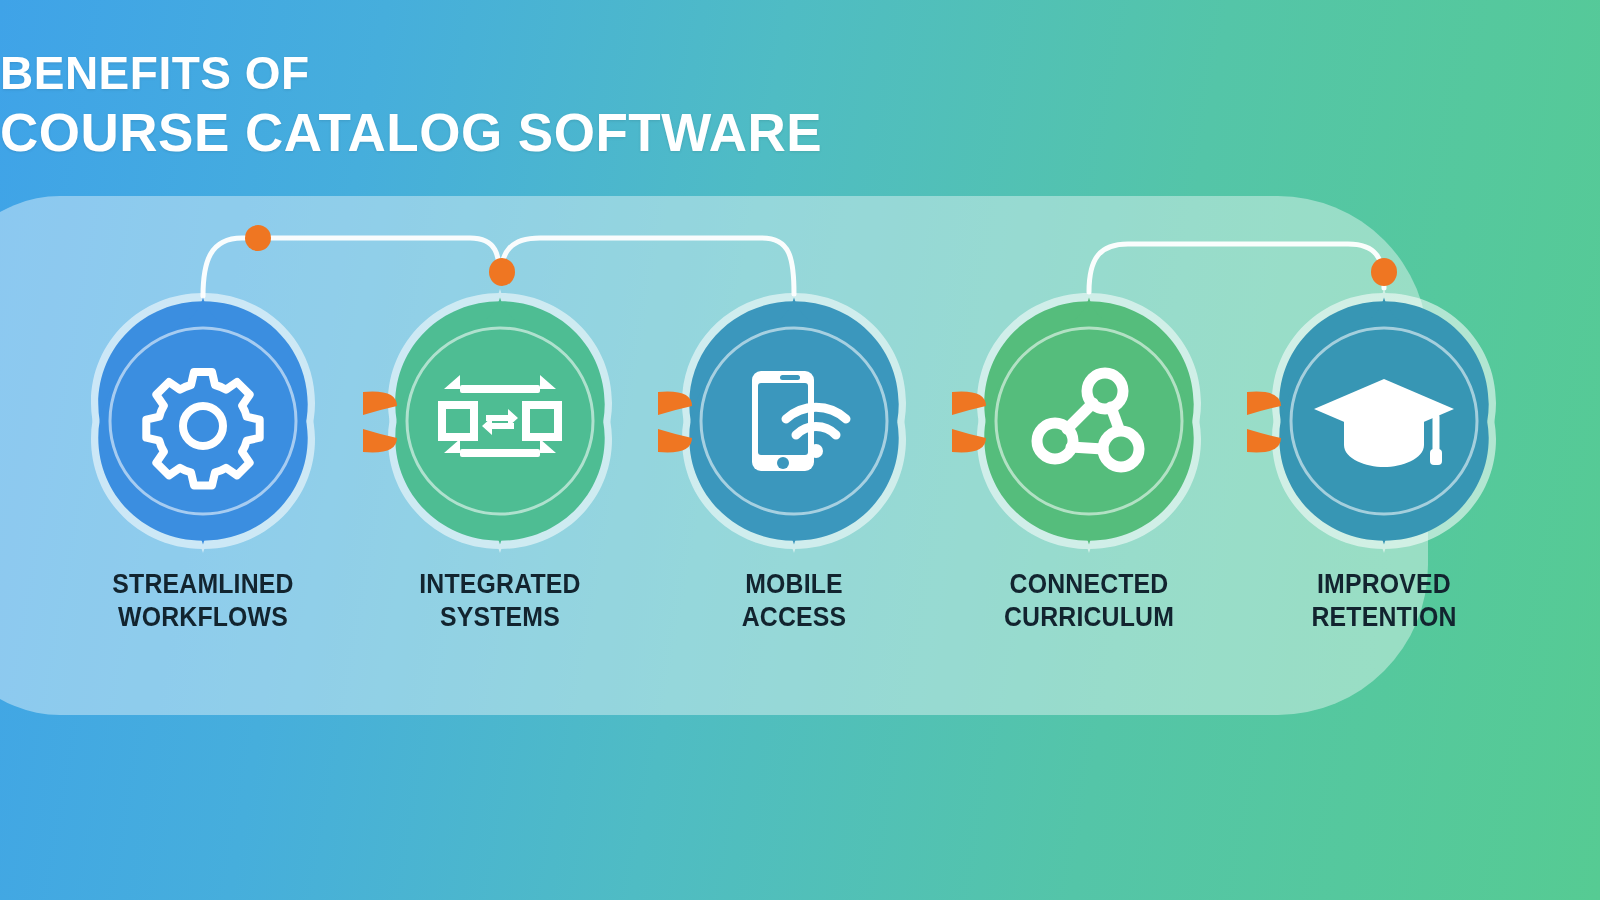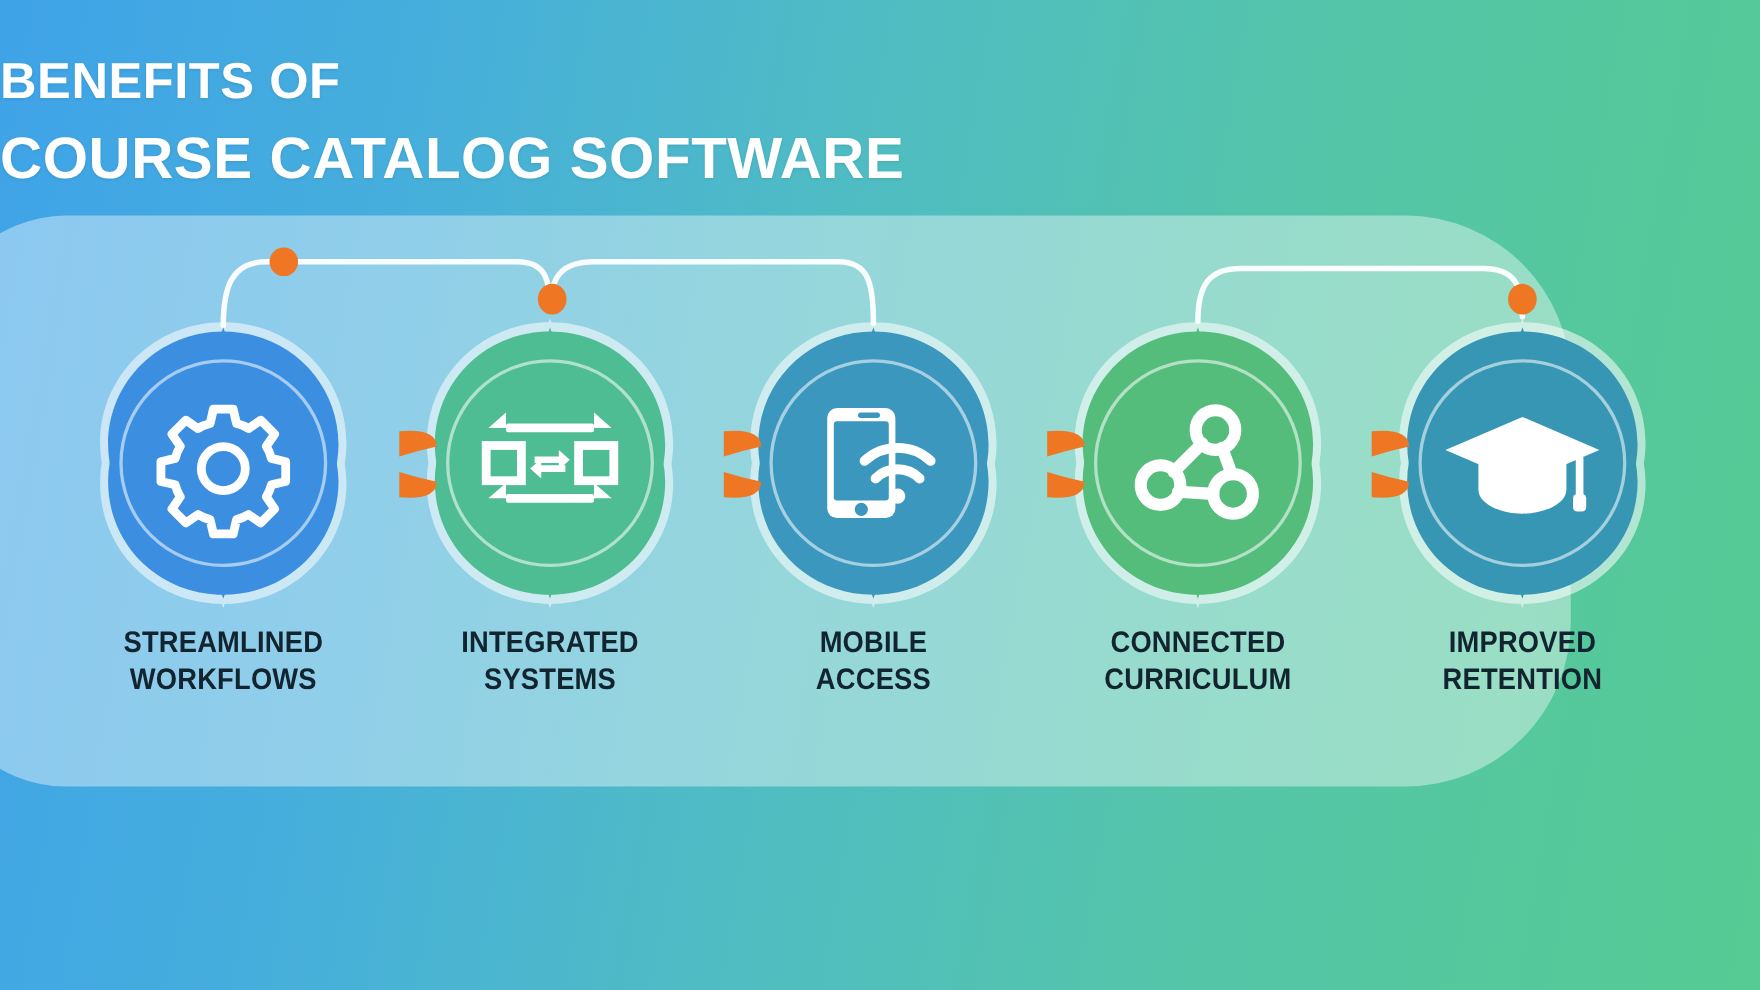--- a/index.html
+++ b/index.html
@@ -11,21 +11,21 @@
   }
 
   
   #title-block{
     position:absolute; top:46px; left:0; width:100%;
     text-align:left; color:#ffffff;
     font-weight:bold; letter-spacing:.5px;
     text-shadow:0 1px 3px rgba(0,0,0,.10);
   }
   #title-line1{ font-size:46px; line-height:54px; }
-  #title-line2{ font-size:53px; line-height:62px; margin-top:14px; }
+  #title-line2{ font-size:53px; line-height:62px; margin-top:2px; }
 
   
   #panel{
     position:absolute;
     left:-60px; top:196px;
     width:1488px; height:519px;
     background:rgba(255,255,255,.40);
     border-top-right-radius:150px;
     border-bottom-right-radius:150px;
     border-top-left-radius:120px;

